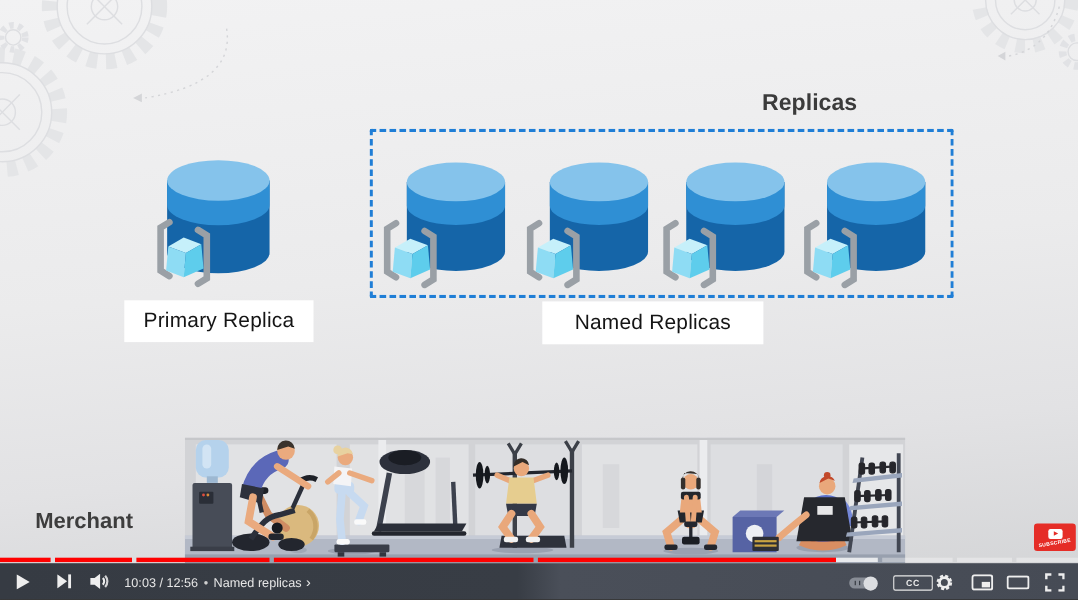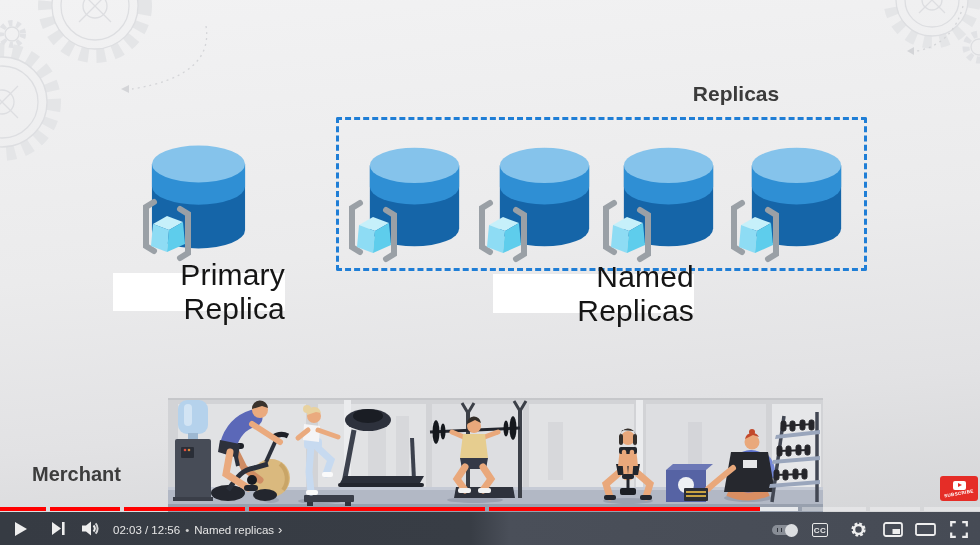--- a/index.html
+++ b/index.html
@@ -6,21 +6,21 @@
   .stage{position:relative;width:980px;height:545px;overflow:hidden;
          font-family:"Liberation Sans",sans-serif;
          background:linear-gradient(175deg,#f2f2f3 0%,#ebebec 45%,#e2e2e4 72%,#d2d3d5 100%);}
   .stage *{box-sizing:border-box;}
   svg{display:block;}
   
   .gears{position:absolute;inset:0;pointer-events:none;}
   .db{position:absolute;}
   .cubeicon{position:absolute;}
   .label-box{position:absolute;background:#fff;color:#151515;display:flex;
-             align-items:center;justify-content:center;font-size:30px;letter-spacing:.2px;text-align:right;}
+             align-items:center;justify-content:center;font-size:19px;letter-spacing:.2px;}
   .grouplab{position:absolute;color:#3b3b3b;font-size:21px;font-weight:700;text-align:center;}
   .dashed-box{position:absolute;left:336px;top:117px;width:531px;height:154px;
               border:3px dashed #1f7ed6;border-radius:2px;}
   .merchant{position:absolute;left:32px;top:463px;font-size:20px;font-weight:700;color:#3d3d3d;}
   .gym{position:absolute;left:168px;top:390px;}
   
   .sub-badge{position:absolute;left:940px;top:476px;width:38px;height:25px;background:#e52d27;
              border-radius:3px;display:flex;flex-direction:column;align-items:center;justify-content:center;}
   .sub-badge .yt{width:13px;height:9px;background:#fff;border-radius:2px;position:relative;margin-bottom:1px;}
   .sub-badge .yt::after{content:"";position:absolute;left:5px;top:2.2px;border-left:4px solid #e52d27;
@@ -28,21 +28,21 @@
   .sub-badge .txt{font-size:4.6px;color:#fff;font-weight:700;letter-spacing:.3px;transform:rotate(-10deg);}
   
   .controls{position:absolute;left:0;bottom:0;width:980px;height:33px;
             background:linear-gradient(90deg,#363b43 0%,#383d45 48%,#4a4f59 52%,#464b55 100%);}
   .progress{position:absolute;left:0;bottom:34px;width:980px;height:4px;}
   .progress .seg{position:absolute;top:0;height:100%;}
   .ctl{position:absolute;}
   .time-text{position:absolute;left:113px;top:10px;font-size:11.5px;color:#e6e6e6;white-space:nowrap;}
   .time-text .sep{margin:0 5px;color:#cfcfcf;}
   .time-text .chev{margin-left:4px;font-size:13px;color:#e6e6e6;}
-  .ccbox{position:absolute;left:812px;top:11px;width:16px;height:14px;border:1.6px solid #e8e8e8;
+  .ccbox{position:absolute;left:812px;top:11px;width:36px;height:14px;border:1.6px solid #e8e8e8;
          border-radius:2px;color:#e8e8e8;font-size:8px;font-weight:700;display:flex;
          align-items:center;justify-content:center;letter-spacing:.5px;}
   .autoplay{position:absolute;left:772px;top:13px;width:25px;height:10px;border-radius:5px;
             background:rgba(190,195,202,.55);}
   .autoplay .bars{position:absolute;left:5px;top:3px;width:5px;height:4px;
             border-left:1.6px solid #2e333b;border-right:1.6px solid #2e333b;}
   .autoplay .knob{position:absolute;right:-1px;top:-1.5px;width:13px;height:13px;border-radius:50%;background:#dcdee1;}
 </style>
 </head>
 <body>
@@ -325,21 +325,21 @@
     <svg class="ctl" style="left:52px;top:10px" width="13" height="13">
       <polygon points="0,0 9,6.5 0,13" fill="#eee"></polygon>
       <rect x="10" y="0" width="2.6" height="13" fill="#eee"></rect>
     </svg>
     <svg class="ctl" style="left:82px;top:9px" width="20" height="15">
       <polygon points="0,4.5 4,4.5 9,0.5 9,14.5 4,10.5 0,10.5" fill="#eee"></polygon>
       <path d="M11.5,4.5 a4.5,4.5 0 0 1 0,6" stroke="#eee" stroke-width="2" fill="none"></path>
       <path d="M13.6,2.4 a7.5,7.5 0 0 1 0,10.2" stroke="#eee" stroke-width="2" fill="none" opacity=".85"></path>
     </svg>
     <div class="time-text">
-      <span>02:03 / 12:56</span><span class="sep">•</span><span>Named replicas</span><span class="chev">›</span>
+      <span>10:03 / 12:56</span><span class="sep">•</span><span>Named replicas</span><span class="chev">›</span>
     </div>
 
     <div class="autoplay">
       <div class="bars"></div>
       <div class="knob"></div>
     </div>
     <div class="ccbox">
       <span>CC</span>
     </div>
     <svg class="ctl" style="left:850px;top:9px" width="17" height="17">

